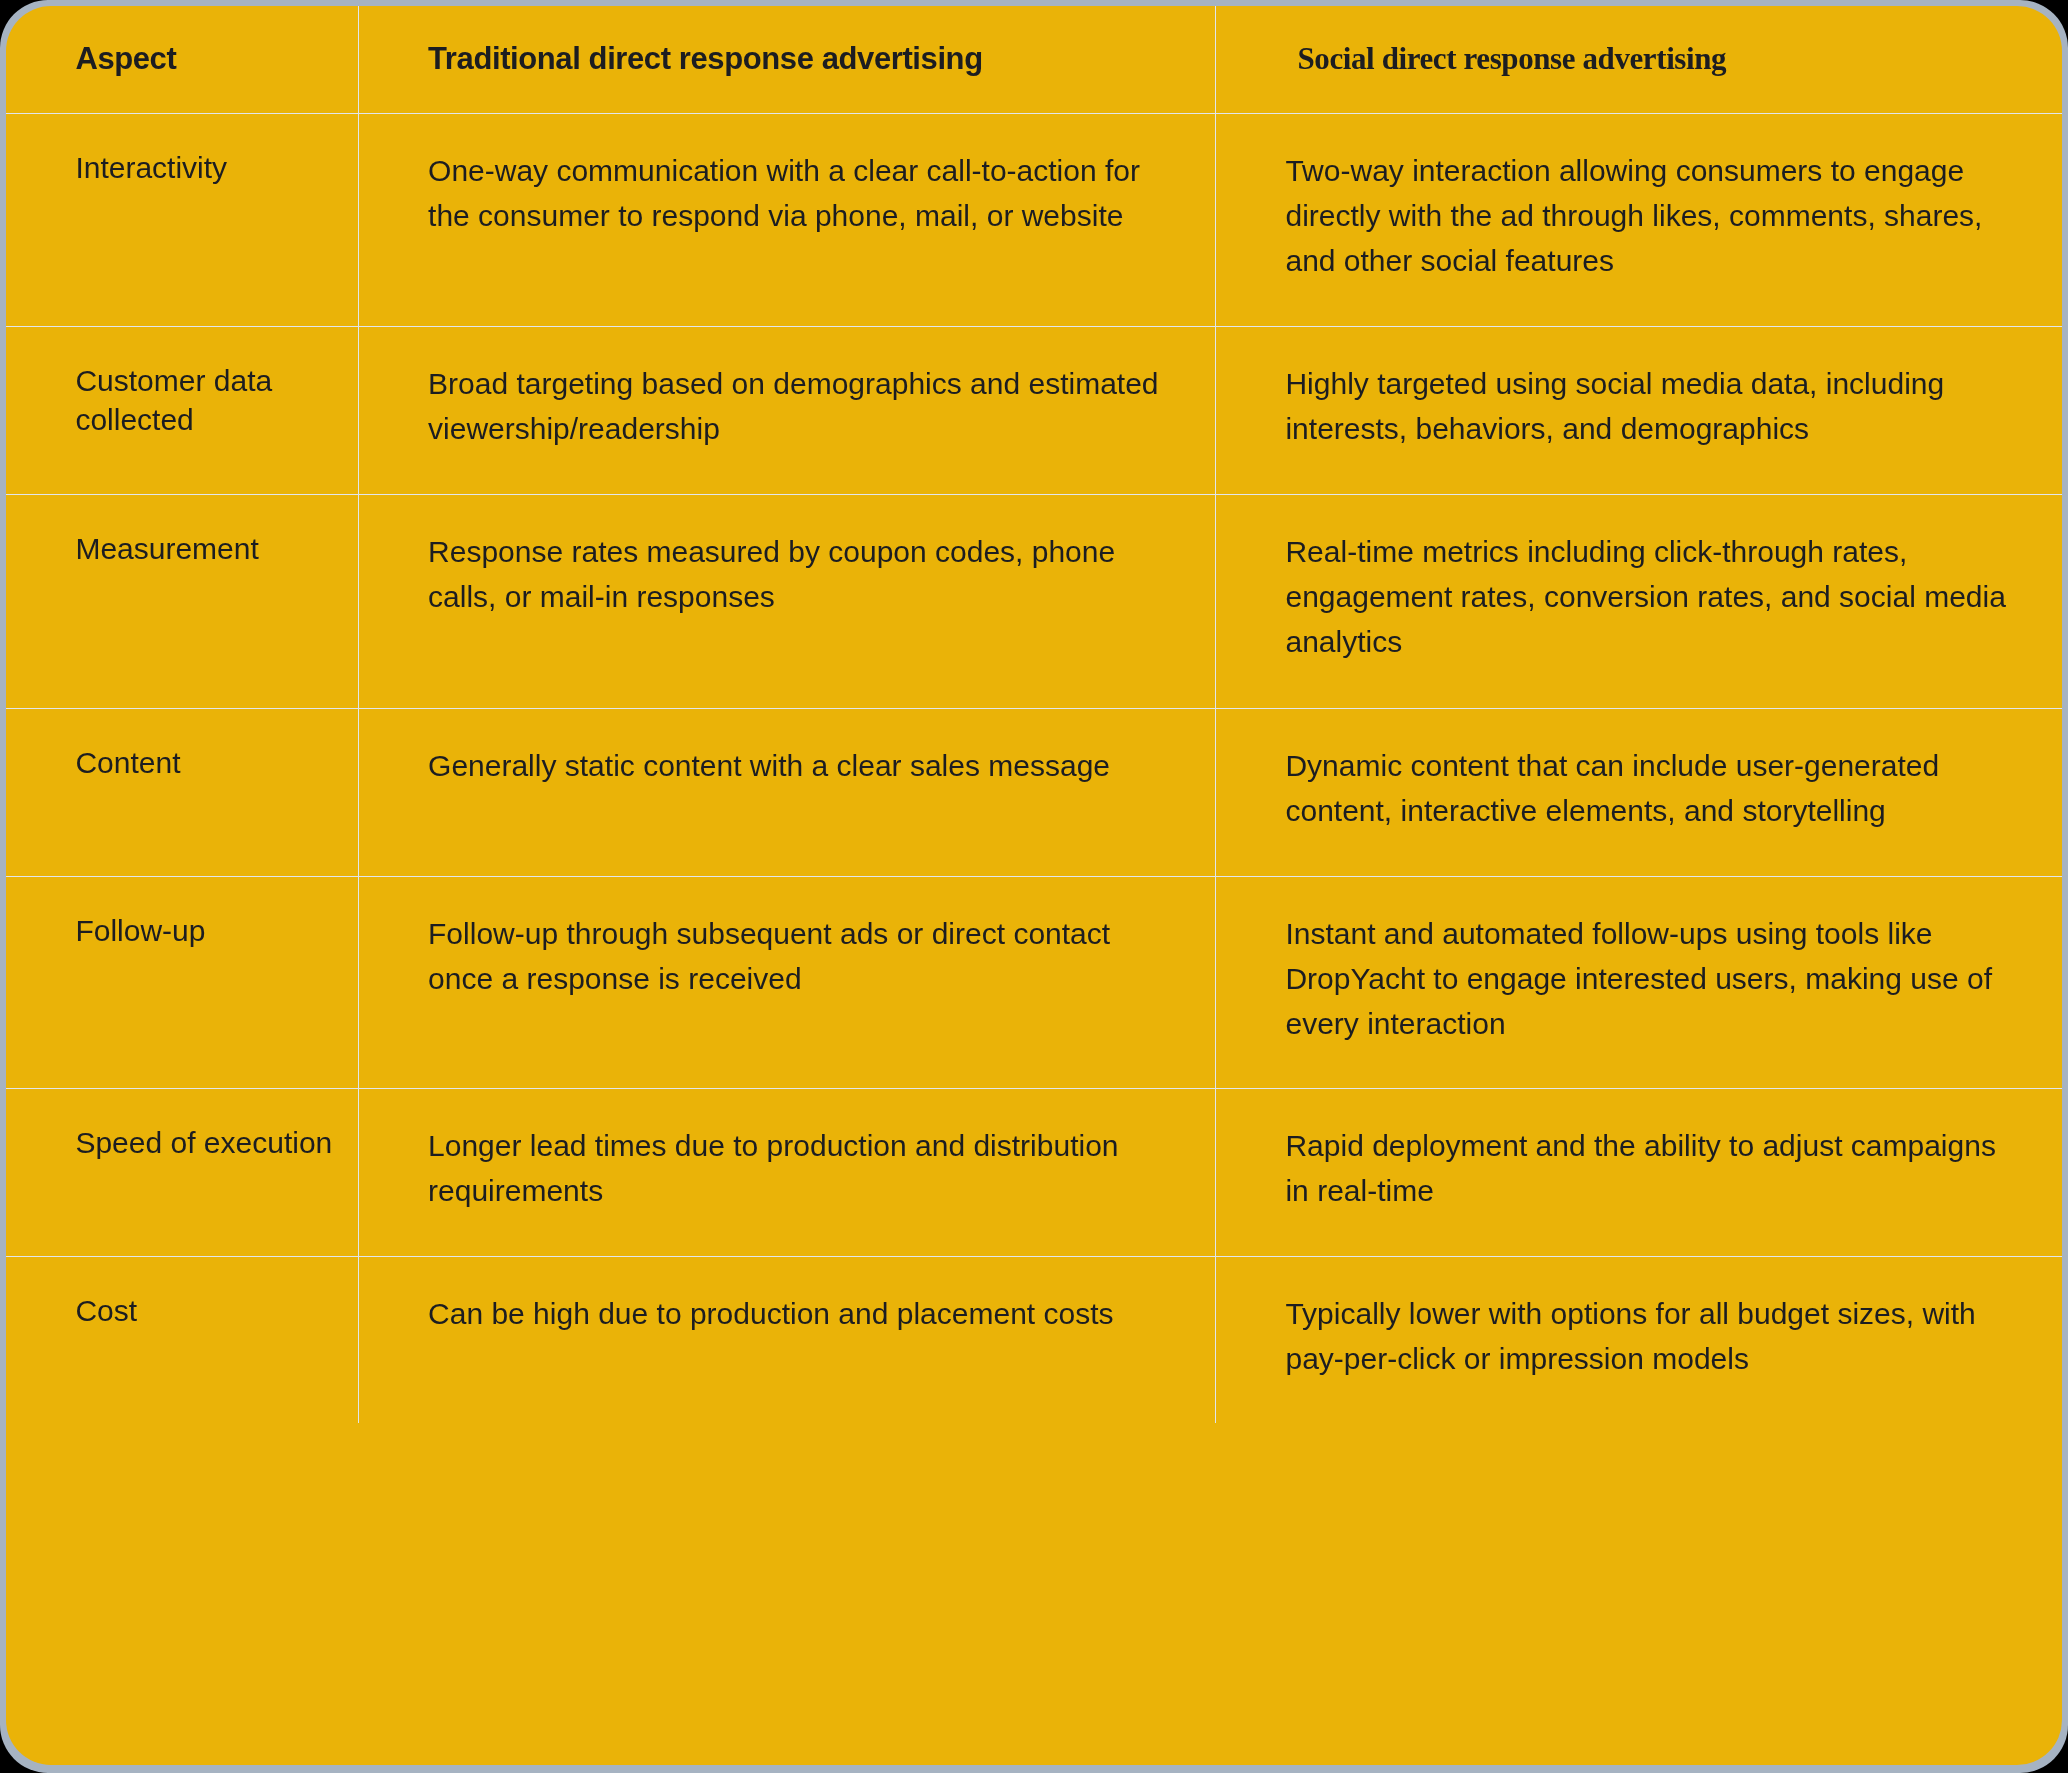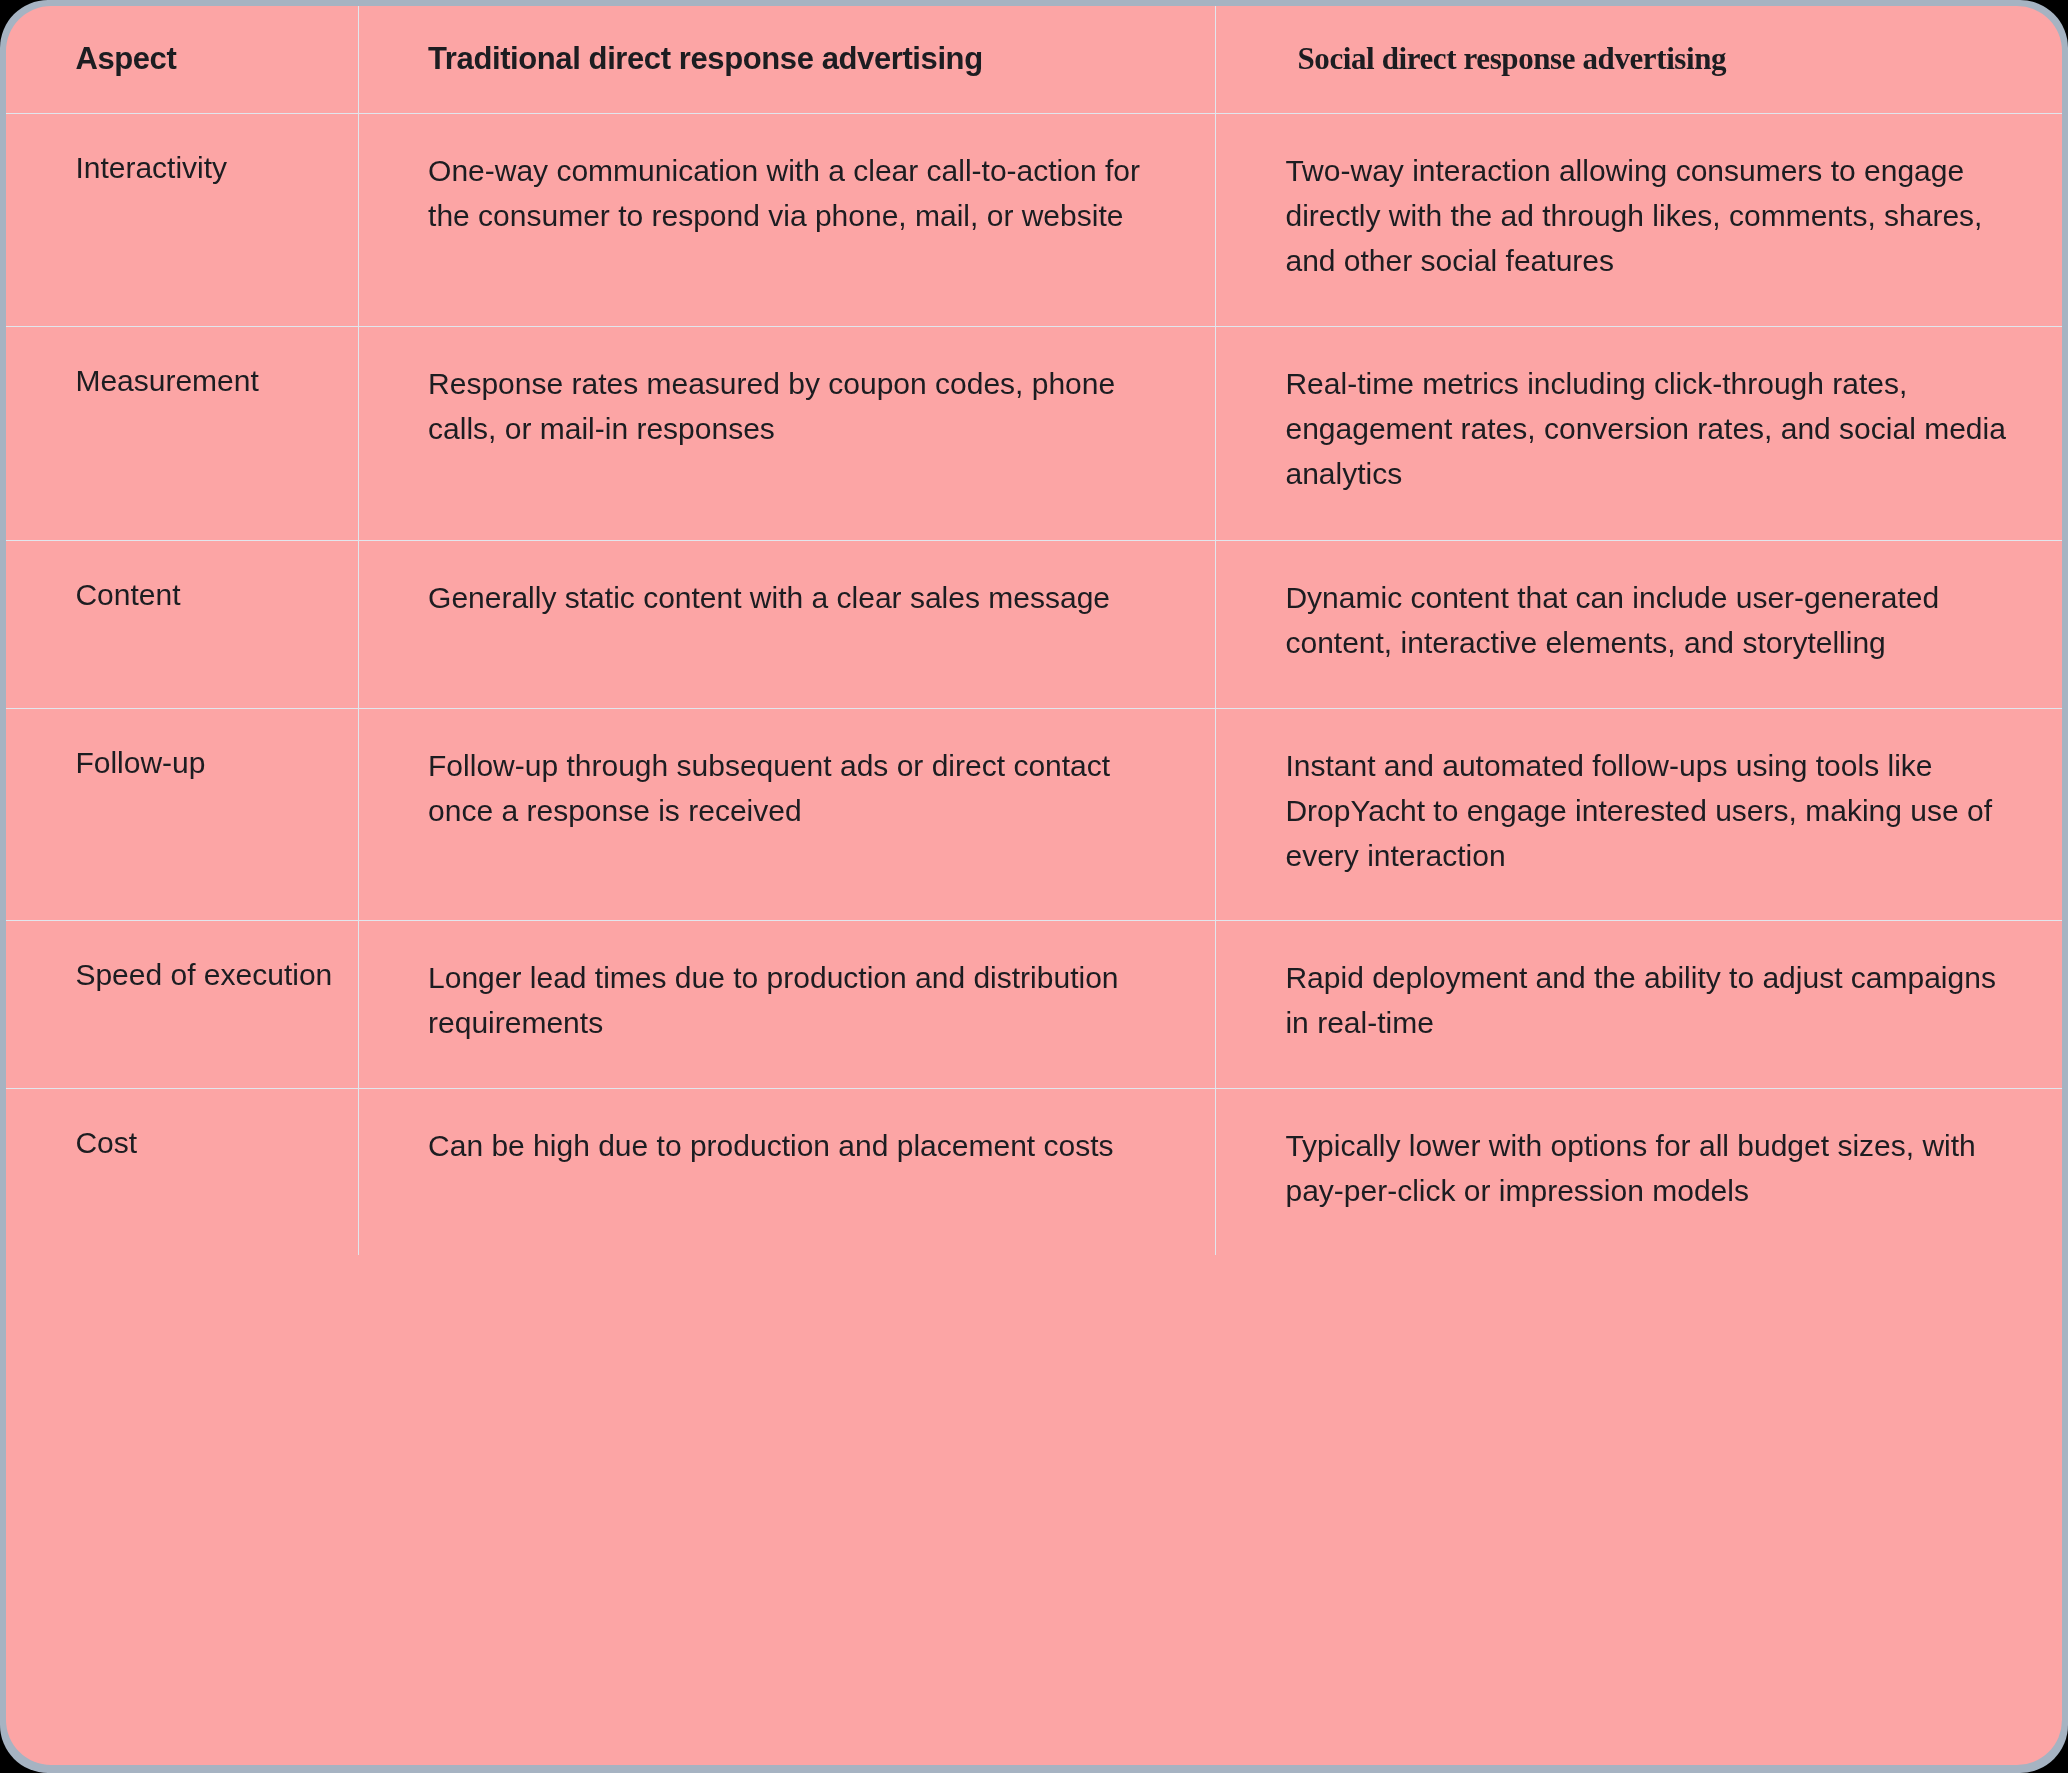--- a/index.html
+++ b/index.html
@@ -1,18 +1,18 @@
 <!DOCTYPE html>
 <html style="font-size:13px"><head>
 <meta charset="utf-8">
 <style>
   html,body{margin:0;padding:0;}
   body{width:2068px;height:1773px;background:#000;position:relative;overflow:hidden;font-family:"Liberation Sans","DejaVu Sans",sans-serif;}
   .frame{position:absolute;left:0;top:0;width:2068px;height:1773px;background:#a6b3c2;border-radius:48px 48px 48px 48px;}
-  .card{position:absolute;left:6.4px;top:6.4px;width:2056px;height:1759px;background:#fca5a5;border-radius:45px;overflow:hidden;}
+  .card{position:absolute;left:6.4px;top:6.4px;width:2056px;height:1759px;background:#eab308;border-radius:45px;overflow:hidden;}
   table{border-collapse:collapse;width:100%;table-layout:fixed;}
   col.c1{width:352px;} col.c2{width:857px;} col.c3{width:846px;}
   td,th{vertical-align:top;text-align:left;color:#1c1d21;border-bottom:1.6px solid #e1e6ed;border-right:1.6px solid #e1e6ed;}
   td:last-child,th:last-child{border-right:none;}
   tr:last-child td{border-bottom:none;}
   th{font-weight:bold;font-size:31px;height:107px;padding:35px 0 0 0;box-sizing:border-box;letter-spacing:-0.4px;}
   td{font-size:30px;line-height:45px;padding:34px 0 0 0;box-sizing:border-box;}
   th.a,td.a{padding-left:69px;padding-right:16px;}
   th.b,td.b{padding-left:69px;padding-right:48px;margin-left:28px;}
   th.c{padding-left:81px;padding-right:20px;font-family:Liberation Serif, serif;}
@@ -36,20 +36,25 @@
           <th class="b">Traditional direct response advertising</th>
           <th class="c">Social direct response advertising</th>
         </tr>
       </thead>
       <tbody id="tbody">
           <tr style="height: 213px;">
             <td class="a">Interactivity</td>
             <td class="b">One-way communication with a clear call-to-action for the consumer to respond via phone, mail, or website</td>
             <td class="c">Two-way interaction allowing consumers to engage directly with the ad through likes, comments, shares, and other social features</td>
           </tr>
+          <tr style="height: 168px;">
+            <td class="a">Customer data collected</td>
+            <td class="b">Broad targeting based on demographics and estimated viewership/readership</td>
+            <td class="c">Highly targeted using social media data, including interests, behaviors, and demographics</td>
+          </tr>
           <tr style="height: 214px;">
             <td class="a">Measurement</td>
             <td class="b">Response rates measured by coupon codes, phone calls, or mail-in responses</td>
             <td class="c">Real-time metrics including click-through rates, engagement rates, conversion rates, and social media analytics</td>
           </tr>
           <tr style="height: 168px;">
             <td class="a">Content</td>
             <td class="b">Generally static content with a clear sales message</td>
             <td class="c">Dynamic content that can include user-generated content, interactive elements, and storytelling</td>
           </tr>

